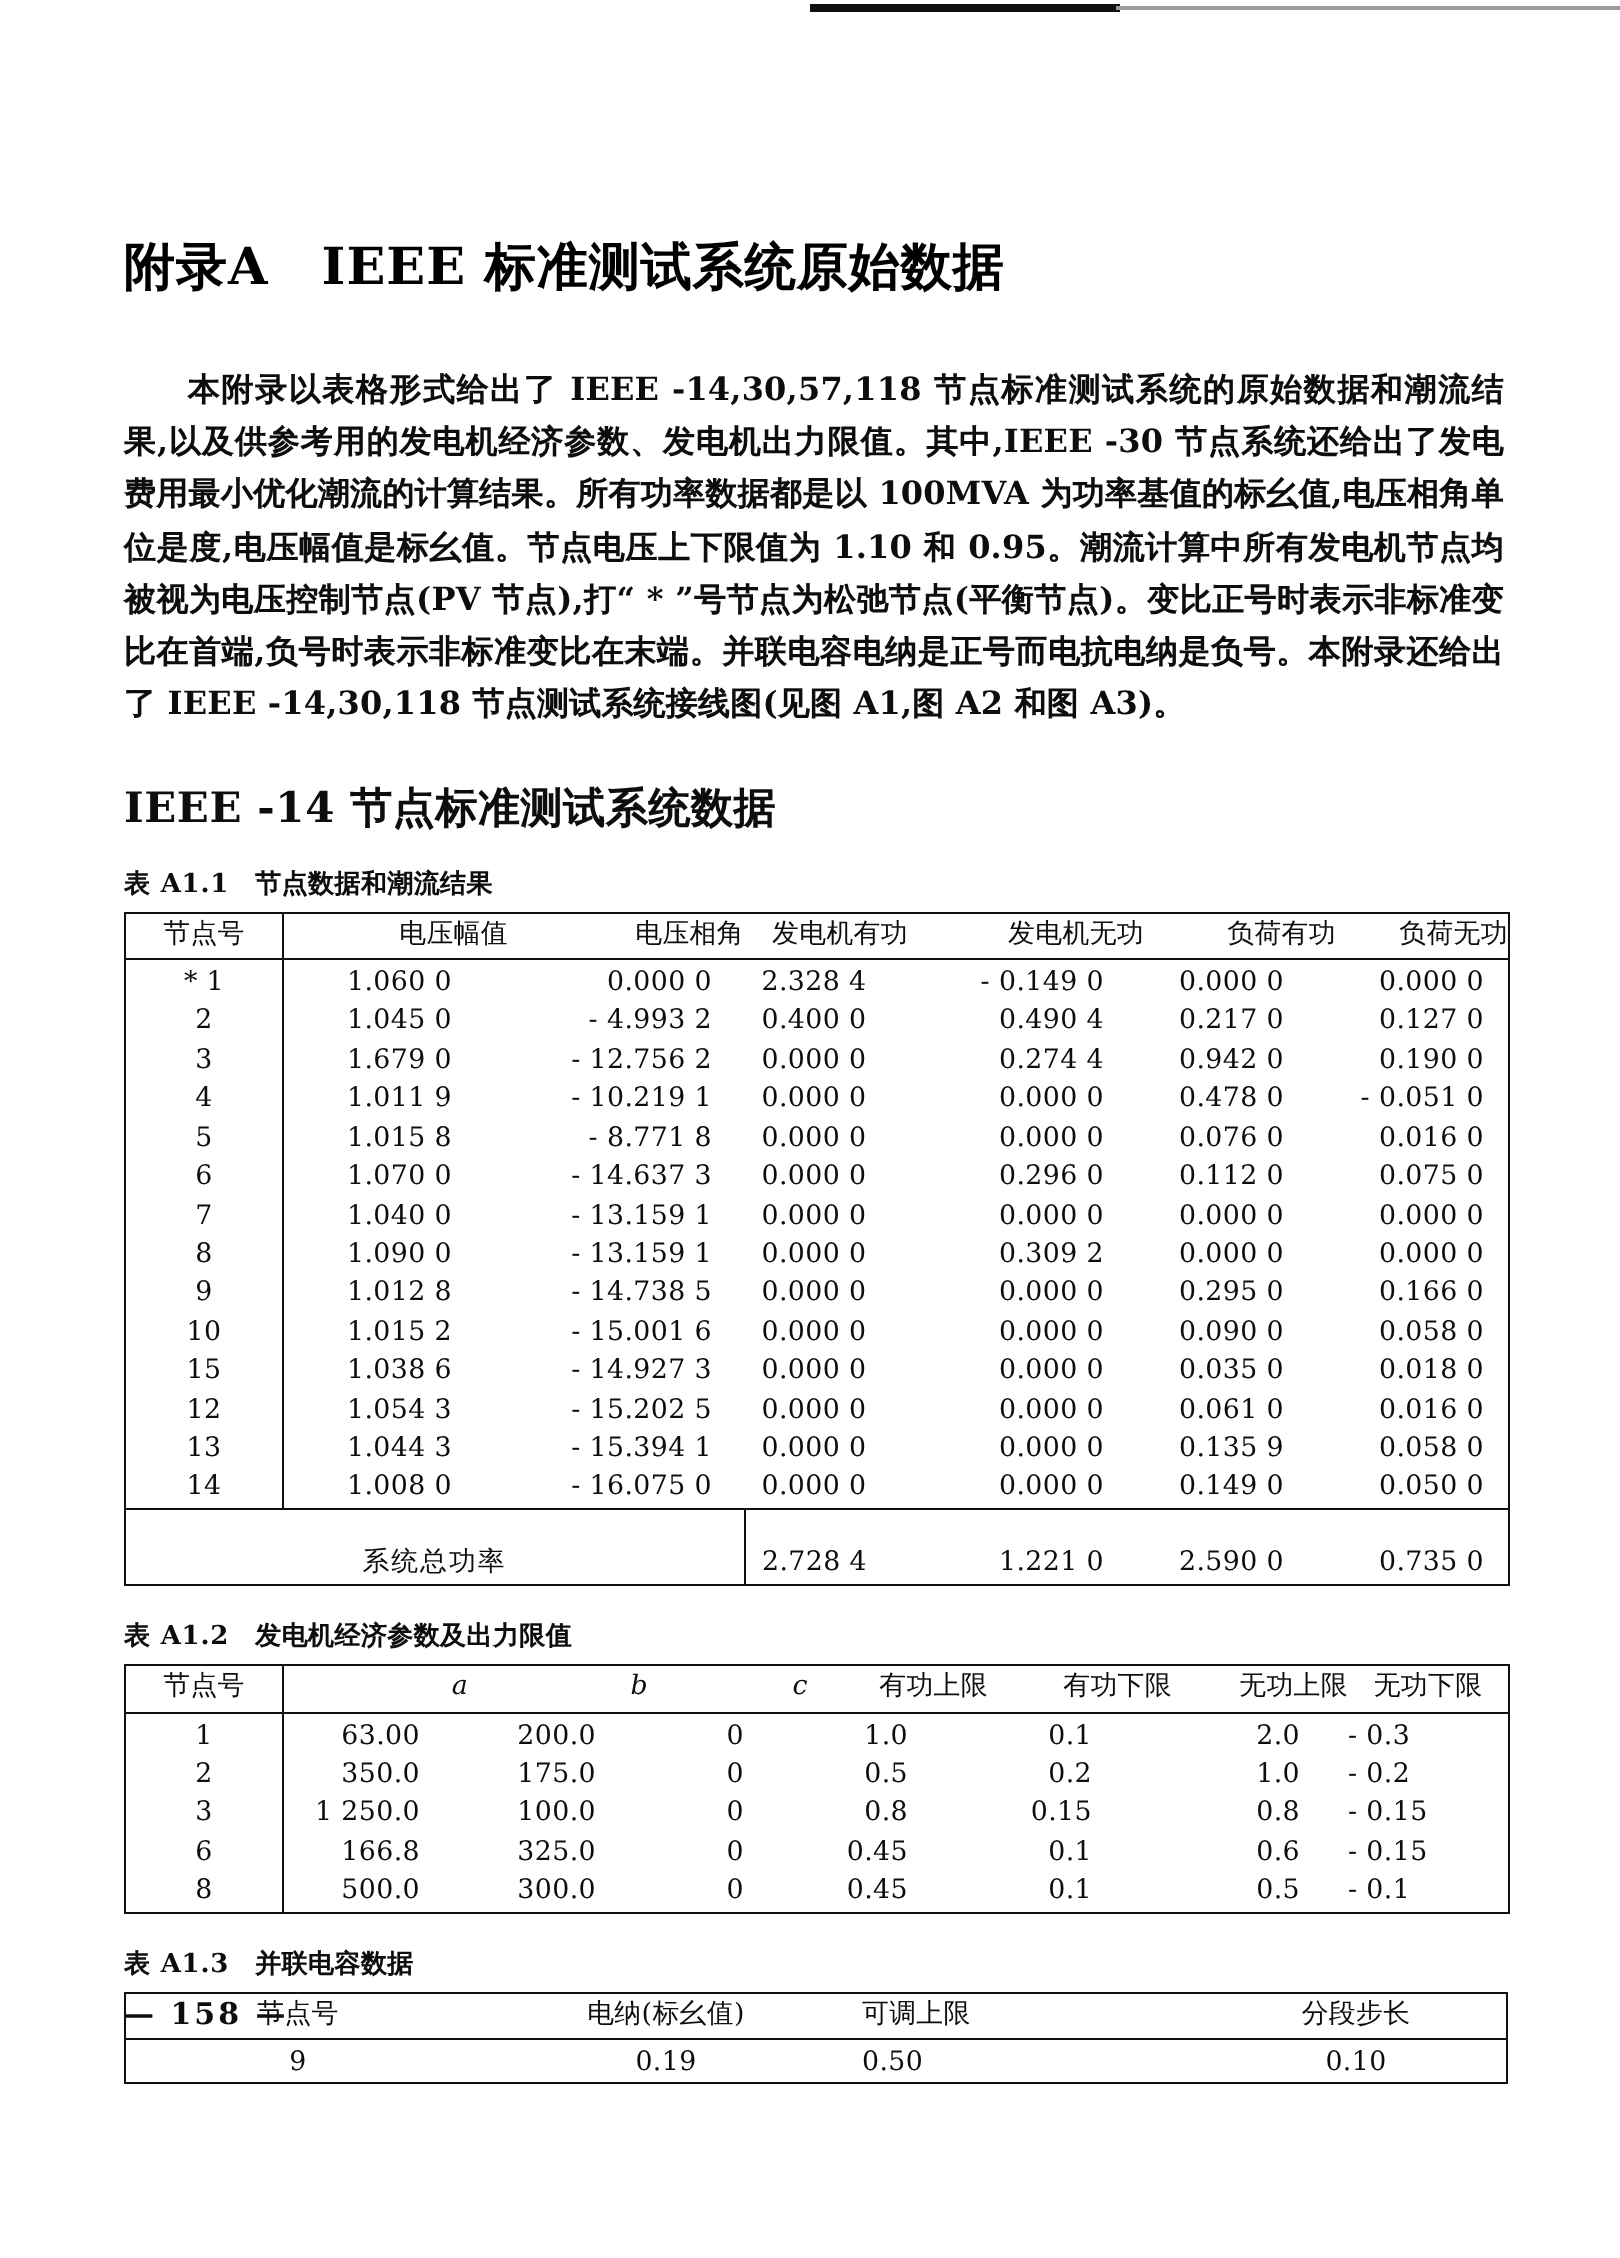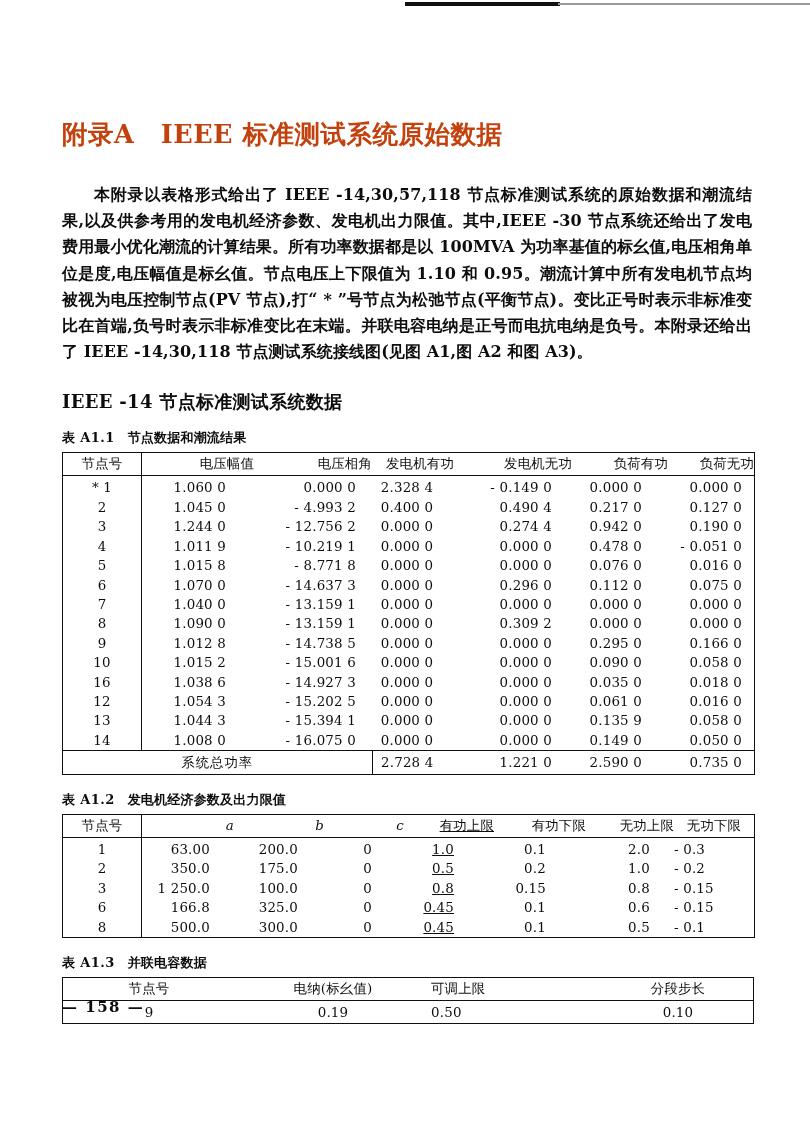--- a/index.html
+++ b/index.html
@@ -61,21 +61,21 @@
 
   
   #appendix-title {
     margin: 0;
     padding-top: 120px;
     font-family: "DejaVu Serif", "Liberation Serif", serif;
     font-weight: bold;
     font-size: 25.5px;
     letter-spacing: 0.5px;
     line-height: 1.1;
-    color: #c2410c;
+    color: #000000;
     white-space: nowrap;
   }
   #appendix-title .ttl-latin {
     font-family: "DejaVu Serif", "Liberation Serif", serif;
     letter-spacing: 1px;
   }
   #appendix-title .ttl-gap {
     display: inline-block;
     width: 26px;
   }
@@ -90,21 +90,21 @@
     text-justify: inter-ideograph;
     text-indent: 2em;
     font-weight: 600;
     letter-spacing: 0.1px;
   }
 
   
   #section-heading {
     margin: 0;
     padding-top: 26px;
-    font-size: 18px;
+    font-size: 21px;
     font-weight: bold;
     letter-spacing: 0.3px;
     line-height: 1.2;
   }
 
   
   .table-caption {
     text-align: left;
     font-size: 13px;
     font-weight: bold;
@@ -150,21 +150,21 @@
   table.rule-col1 thead th:first-child,
   table.rule-col1 tbody td:first-child,
   table.rule-col1 tfoot td:first-child {
     border-right: 1.4px solid #101010;
   }
   table.doc-table tbody tr:first-child td {
     padding-top: 2px;
   }
   table.doc-table tfoot td {
     border-top: 1.5px solid #101010;
-    padding-top: 2px;
+    padding-top: 17px;
     padding-bottom: 1px;
   }
   .num {
     font-family: "DejaVu Serif", "Liberation Serif", serif;
     letter-spacing: 0.2px;
   }
 
   
   .t1 .col-id     { width: 78px;  text-align: center; }
   .t1 .col-v      { width: 112px; text-align: right; padding-right: 28px; }
@@ -176,21 +176,21 @@
   .t1 thead th    { padding-right: 0 !important; text-align: center; }
   .t1 tfoot .total-label {
     text-align: center;
     letter-spacing: 1px;
   }
 
   .t2 .col-id   { width: 78px;  text-align: center; }
   .t2 .col-a    { width: 92px;  text-align: right; padding-right: 24px; }
   .t2 .col-b    { width: 90px;  text-align: right; padding-right: 26px; }
   .t2 .col-c    { width: 80px;  text-align: right; padding-right: 32px; }
-  .t2 .col-pmax { width: 90px;  text-align: right; padding-right: 40px; text-decoration: underline; }
+  .t2 .col-pmax { width: 90px;  text-align: right; padding-right: 40px; }
   .t2 .col-pmin { width: 92px;  text-align: right; padding-right: 40px; }
   .t2 .col-qmax { width: 88px;  text-align: right; padding-right: 24px; }
   .t2 .col-qmin { width: 80px;  padding-right: 20px; }
   .t2 thead th  { padding-right: 0 !important; text-align: center; }
   .t2 .ital {
     font-style: italic;
     font-family: "DejaVu Serif", "Liberation Serif", serif;
   }
 
   .t3 .col-id  { width: 172px; text-align: center; }
@@ -258,21 +258,21 @@
             <td class="col-id num">2</td>
             <td class="col-v num">1.045 0</td>
             <td class="col-ang num">- 4.993 2</td>
             <td class="col-pg num">0.400 0</td>
             <td class="col-qg num">0.490 4</td>
             <td class="col-pl num">0.217 0</td>
             <td class="col-ql num">0.127 0</td>
           </tr>
           <tr>
             <td class="col-id num">3</td>
-            <td class="col-v num">1.244 0</td>
+            <td class="col-v num">1.679 0</td>
             <td class="col-ang num">- 12.756 2</td>
             <td class="col-pg num">0.000 0</td>
             <td class="col-qg num">0.274 4</td>
             <td class="col-pl num">0.942 0</td>
             <td class="col-ql num">0.190 0</td>
           </tr>
           <tr>
             <td class="col-id num">4</td>
             <td class="col-v num">1.011 9</td>
             <td class="col-ang num">- 10.219 1</td>
@@ -329,21 +329,21 @@
           <tr>
             <td class="col-id num">10</td>
             <td class="col-v num">1.015 2</td>
             <td class="col-ang num">- 15.001 6</td>
             <td class="col-pg num">0.000 0</td>
             <td class="col-qg num">0.000 0</td>
             <td class="col-pl num">0.090 0</td>
             <td class="col-ql num">0.058 0</td>
           </tr>
           <tr>
-            <td class="col-id num">16</td>
+            <td class="col-id num">15</td>
             <td class="col-v num">1.038 6</td>
             <td class="col-ang num">- 14.927 3</td>
             <td class="col-pg num">0.000 0</td>
             <td class="col-qg num">0.000 0</td>
             <td class="col-pl num">0.035 0</td>
             <td class="col-ql num">0.018 0</td>
           </tr>
           <tr>
             <td class="col-id num">12</td>
             <td class="col-v num">1.054 3</td>

